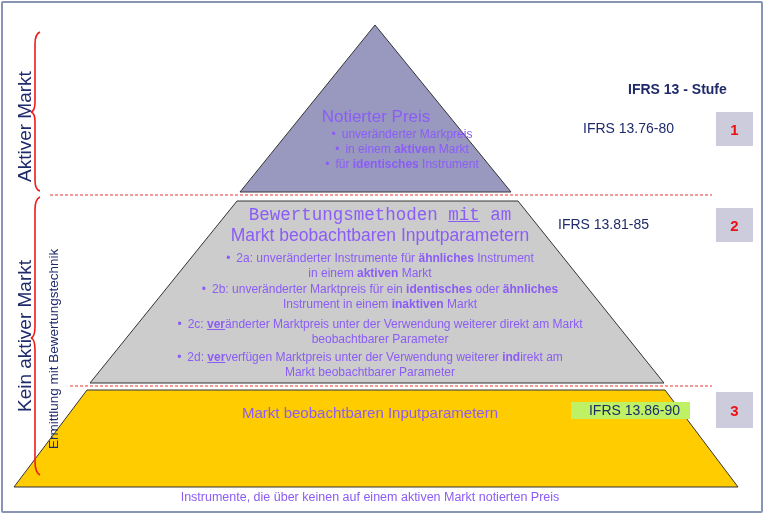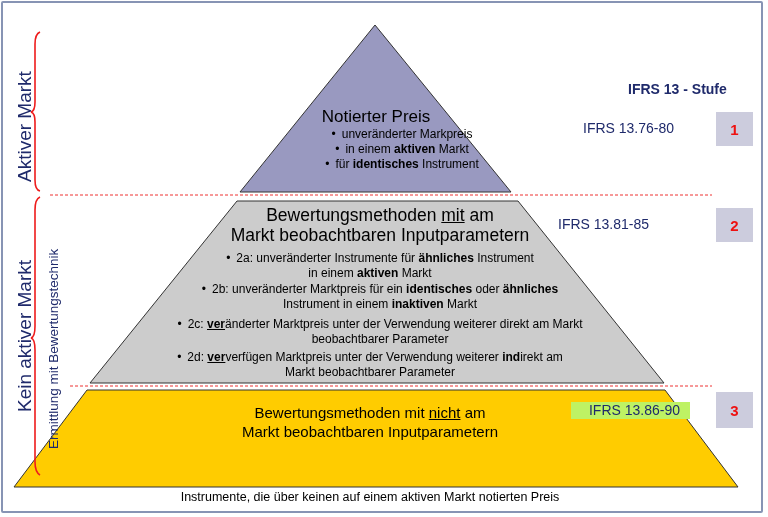--- a/index.html
+++ b/index.html
@@ -1,19 +1,19 @@
 <!DOCTYPE html>
 <html><head>
 <meta charset="utf-8">
 <style>
   html,body{margin:0;padding:0;background:#fff;}
   body{width:768px;height:517px;position:relative;overflow:hidden;font-family:"Liberation Sans",sans-serif;}
   .frame{position:absolute;left:1px;top:1px;width:762px;height:512px;border:2px solid #8794b4;border-radius:2px;box-sizing:border-box;}
   svg.shapes{position:absolute;left:0;top:0;}
-  .txt{position:absolute;text-align:center;color:#000000;white-space:nowrap;}
+  .txt{position:absolute;text-align:center;color:#8b5cf6;white-space:nowrap;}
   .title{font-size:17px;line-height:20px;}
   .bul{font-size:12px;line-height:15px;}
   .bul .dot{margin-right:6px;}
   .vert{position:absolute;transform-origin:left top;transform:rotate(-90deg);white-space:nowrap;color:#1f2a6b;}
   .ref{position:absolute;font-size:14px;color:#1f2a6b;white-space:nowrap;}
   .lvl{position:absolute;width:37px;height:34px;background:#ccccdd;color:#ee1111;font-weight:bold;font-size:15px;display:flex;align-items:center;justify-content:center;}
   .u{text-decoration:underline;}
   b{font-weight:bold;margin-top:45px;}
 </style>
 </head>
@@ -45,42 +45,41 @@
 <div class="txt" style="left:240px;top:107px;width:272px;">
   <div class="title">Notierter Preis</div>
   <div class="bul" style="text-align:center;padding-left:52px;">
     <div><span class="dot">•</span><span>unveränderter Markpreis</span></div>
     <div><span class="dot">•</span><span>in einem </span><b>aktiven</b><span> Markt</span></div>
     <div><span class="dot">•</span><span>für </span><b>identisches</b><span> Instrument</span></div>
   </div>
 </div>
 
 <div class="txt" style="left:160px;top:205px;width:440px;">
-  <div class="title" style="font-size:17.5px;"><span>Bewertungsmethoden </span><span class="u">mit</span><span> am</span></div>
+  <div class="title" style="font-size:17.5px;font-family:Liberation Mono, monospace;"><span>Bewertungsmethoden </span><span class="u">mit</span><span> am</span></div>
   <div class="title" style="font-size:17.5px;">Markt beobachtbaren Inputparametern</div>
 </div>
 <div class="txt bul" style="left:160px;top:251px;width:440px;">
   <div><span class="dot">•</span><span>2a: unveränderter Instrumente für </span><b>ähnliches</b><span> Instrument</span></div>
   <div style="padding-right:20px;"><span>in einem </span><b>aktiven</b><span> Markt</span></div>
 </div>
 <div class="txt bul" style="left:160px;top:282px;width:440px;">
   <div><span class="dot">•</span><span>2b: unveränderter Marktpreis für ein </span><b>identisches</b><span> oder </span><b>ähnliches</b></div>
   <div><span>Instrument in einem </span><b>inaktiven</b><span> Markt</span></div>
 </div>
 <div class="txt bul" style="left:140px;top:317px;width:480px;">
   <div><span class="dot">•</span><span>2c: </span><b class="u">ver</b><span>änderter Marktpreis unter der Verwendung weiterer direkt am Markt</span></div>
   <div>beobachtbarer Parameter</div>
 </div>
 <div class="txt bul" style="left:130px;top:350px;width:480px;">
   <div><span class="dot">•</span><span>2d: </span><b class="u">ver</b><span>verfügen Marktpreis unter der Verwendung weiterer </span><b>ind</b><span>irekt am</span></div>
   <div>Markt beobachtbarer Parameter</div>
 </div>
 
 <div class="txt" style="left:160px;top:403px;width:420px;">
-  <div style="font-size:15px;line-height:19px;"><span>Bewertungsmethoden mit </span><span class="u">nicht</span><span> am</span></div>
   <div style="font-size:15px;line-height:19px;">Markt beobachtbaren Inputparametern</div>
 </div>
 <div class="txt" style="left:130px;top:450px;width:480px;font-size:12.5px;line-height:16px;margin-top:39px;">
   <div>Instrumente, die über keinen auf einem aktiven Markt notierten Preis</div>
 </div>
 
 <div class="ref" style="left:583px;top:120px;">IFRS 13.76-80</div>
 <div class="ref" style="left:558px;top:216px;">IFRS 13.81-85</div>
 <div class="ref" style="left:571px;top:402px;width:119px;height:17px;background:#bef264;text-align:right;line-height:17px;box-sizing:border-box;padding-right:10px;">IFRS 13.86-90</div>
 

